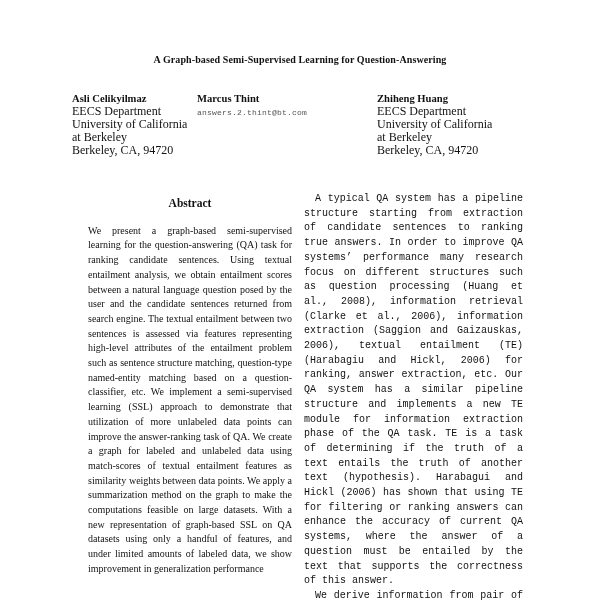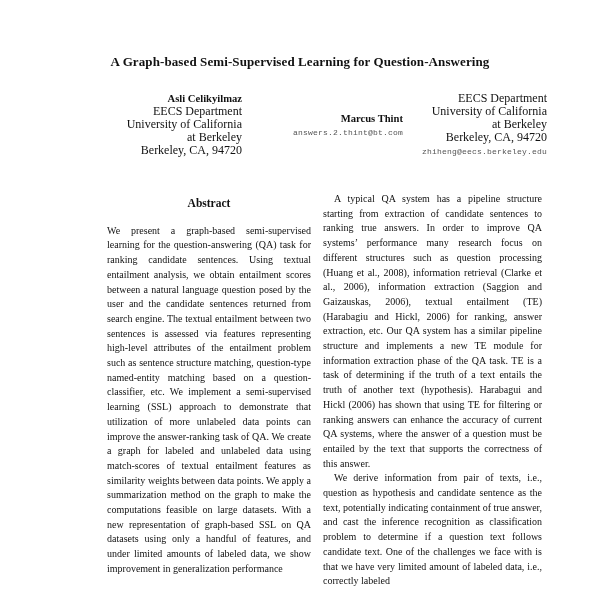--- a/index.html
+++ b/index.html
@@ -12,31 +12,31 @@
     color: #111;
     font-family: "Liberation Serif", serif;
   }
   .title {
     position: absolute;
     top: 54px;
     left: 0;
     width: 600px;
     margin: 0;
     text-align: center;
-    font-size: 13px;
+    font-size: 10px;
     font-weight: bold;
     letter-spacing: 0.1px;
   }
   .author {
     position: absolute;
     top: 92px;
-    text-align: right;
+    text-align: left;
   }
   .author-1 { left: 72px;  width: 170px; }
-  .author-2 { left: 197px; width: 206px; margin-top: 20px; }
+  .author-2 { left: 197px; width: 206px; }
   .author-3 { left: 377px; width: 170px; }
   .author-name {
     font-weight: bold;
     font-size: 10.6px;
     line-height: 13px;
   }
   .author-affil {
     font-size: 12px;
     line-height: 13px;
     white-space: pre-line;
@@ -46,32 +46,31 @@
     font-family: "Liberation Mono", "DejaVu Sans Mono", monospace;
     font-size: 8px;
     color: #555;
     letter-spacing: 0.2px;
   }
   .col {
     position: absolute;
     text-align: justify;
     font-size: 10px;
     line-height: 14.7px;
-    margin-left: 19px;
   }
   .col-left  { left: 88px;  top: 196px; width: 204px; }
   .col-right { left: 304px; top: 192px; width: 219px; }
   .abstract-heading {
     text-align: center;
     font-weight: bold;
     font-size: 11.5px;
     margin: 0 0 13px 0;
   }
   .col p { margin: 0; }
-  .col p.indented { text-indent: 11px; }
+  .col p.indented { text-indent: 11px; font-family: Liberation Mono, monospace; }
 </style>
 </head>
 <body>
 
 <div class="page">
 
   <h1 class="title">A Graph-based Semi-Supervised Learning for Question-Answering</h1>
 
   <div class="author author-1">
     <div class="author-name">Asli Celikyilmaz</div>
@@ -80,25 +79,25 @@
 at Berkeley
 Berkeley, CA, 94720</div>
   </div>
 
   <div class="author author-2">
     <div class="author-name">Marcus Thint</div>
     <div class="author-email">answers.2.thint@bt.com</div>
   </div>
 
   <div class="author author-3">
+    <div class="author-name">Zhiheng Huang</div>
     <div class="author-affil">EECS Department
 University of California
 at Berkeley
 Berkeley, CA, 94720</div>
-    <div class="author-email">zhiheng@eecs.berkeley.edu</div>
   </div>
 
   <div class="col col-left">
     <div class="abstract-heading">Abstract</div>
     <p>We present a graph-based semi-supervised learning for the question-answering (QA) task for ranking candidate sentences. Using textual entailment analysis, we obtain entailment scores between a natural language question posed by the user and the candidate sentences returned from search engine. The textual entailment between two sentences is assessed via features representing high-level attributes of the entailment problem such as sentence structure matching, question-type named-entity matching based on a question-classifier, etc. We implement a semi-supervised learning (SSL) approach to demonstrate that utilization of more unlabeled data points can improve the answer-ranking task of QA. We create a graph for labeled and unlabeled data using match-scores of textual entailment features as similarity weights between data points. We apply a summarization method on the graph to make the computations feasible on large datasets. With a new representation of graph-based SSL on QA datasets using only a handful of features, and under limited amounts of labeled data, we show improvement in generalization performance</p>
   </div>
 
   <div class="col col-right">
     <p class="indented">A typical QA system has a pipeline structure starting from extraction of candidate sentences to ranking true answers. In order to improve QA systems’ performance many research focus on different structures such as question processing (Huang et al., 2008), information retrieval (Clarke et al., 2006), information extraction (Saggion and Gaizauskas, 2006), textual entailment (TE) (Harabagiu and Hickl, 2006) for ranking, answer extraction, etc. Our QA system has a similar pipeline structure and implements a new TE module for information extraction phase of the QA task. TE is a task of determining if the truth of a text entails the truth of another text (hypothesis). Harabagui and Hickl (2006) has shown that using TE for filtering or ranking answers can enhance the accuracy of current QA systems, where the answer of a question must be entailed by the text that supports the correctness of this answer.</p>
     <p class="indented">We derive information from pair of texts, i.e., question as hypothesis and candidate sentence as the text, potentially indicating containment of true answer, and cast the inference recognition as classification problem to determine if a question text follows candidate text. One of the challenges we face with is that we have very limited amount of labeled data, i.e., correctly labeled</p>

